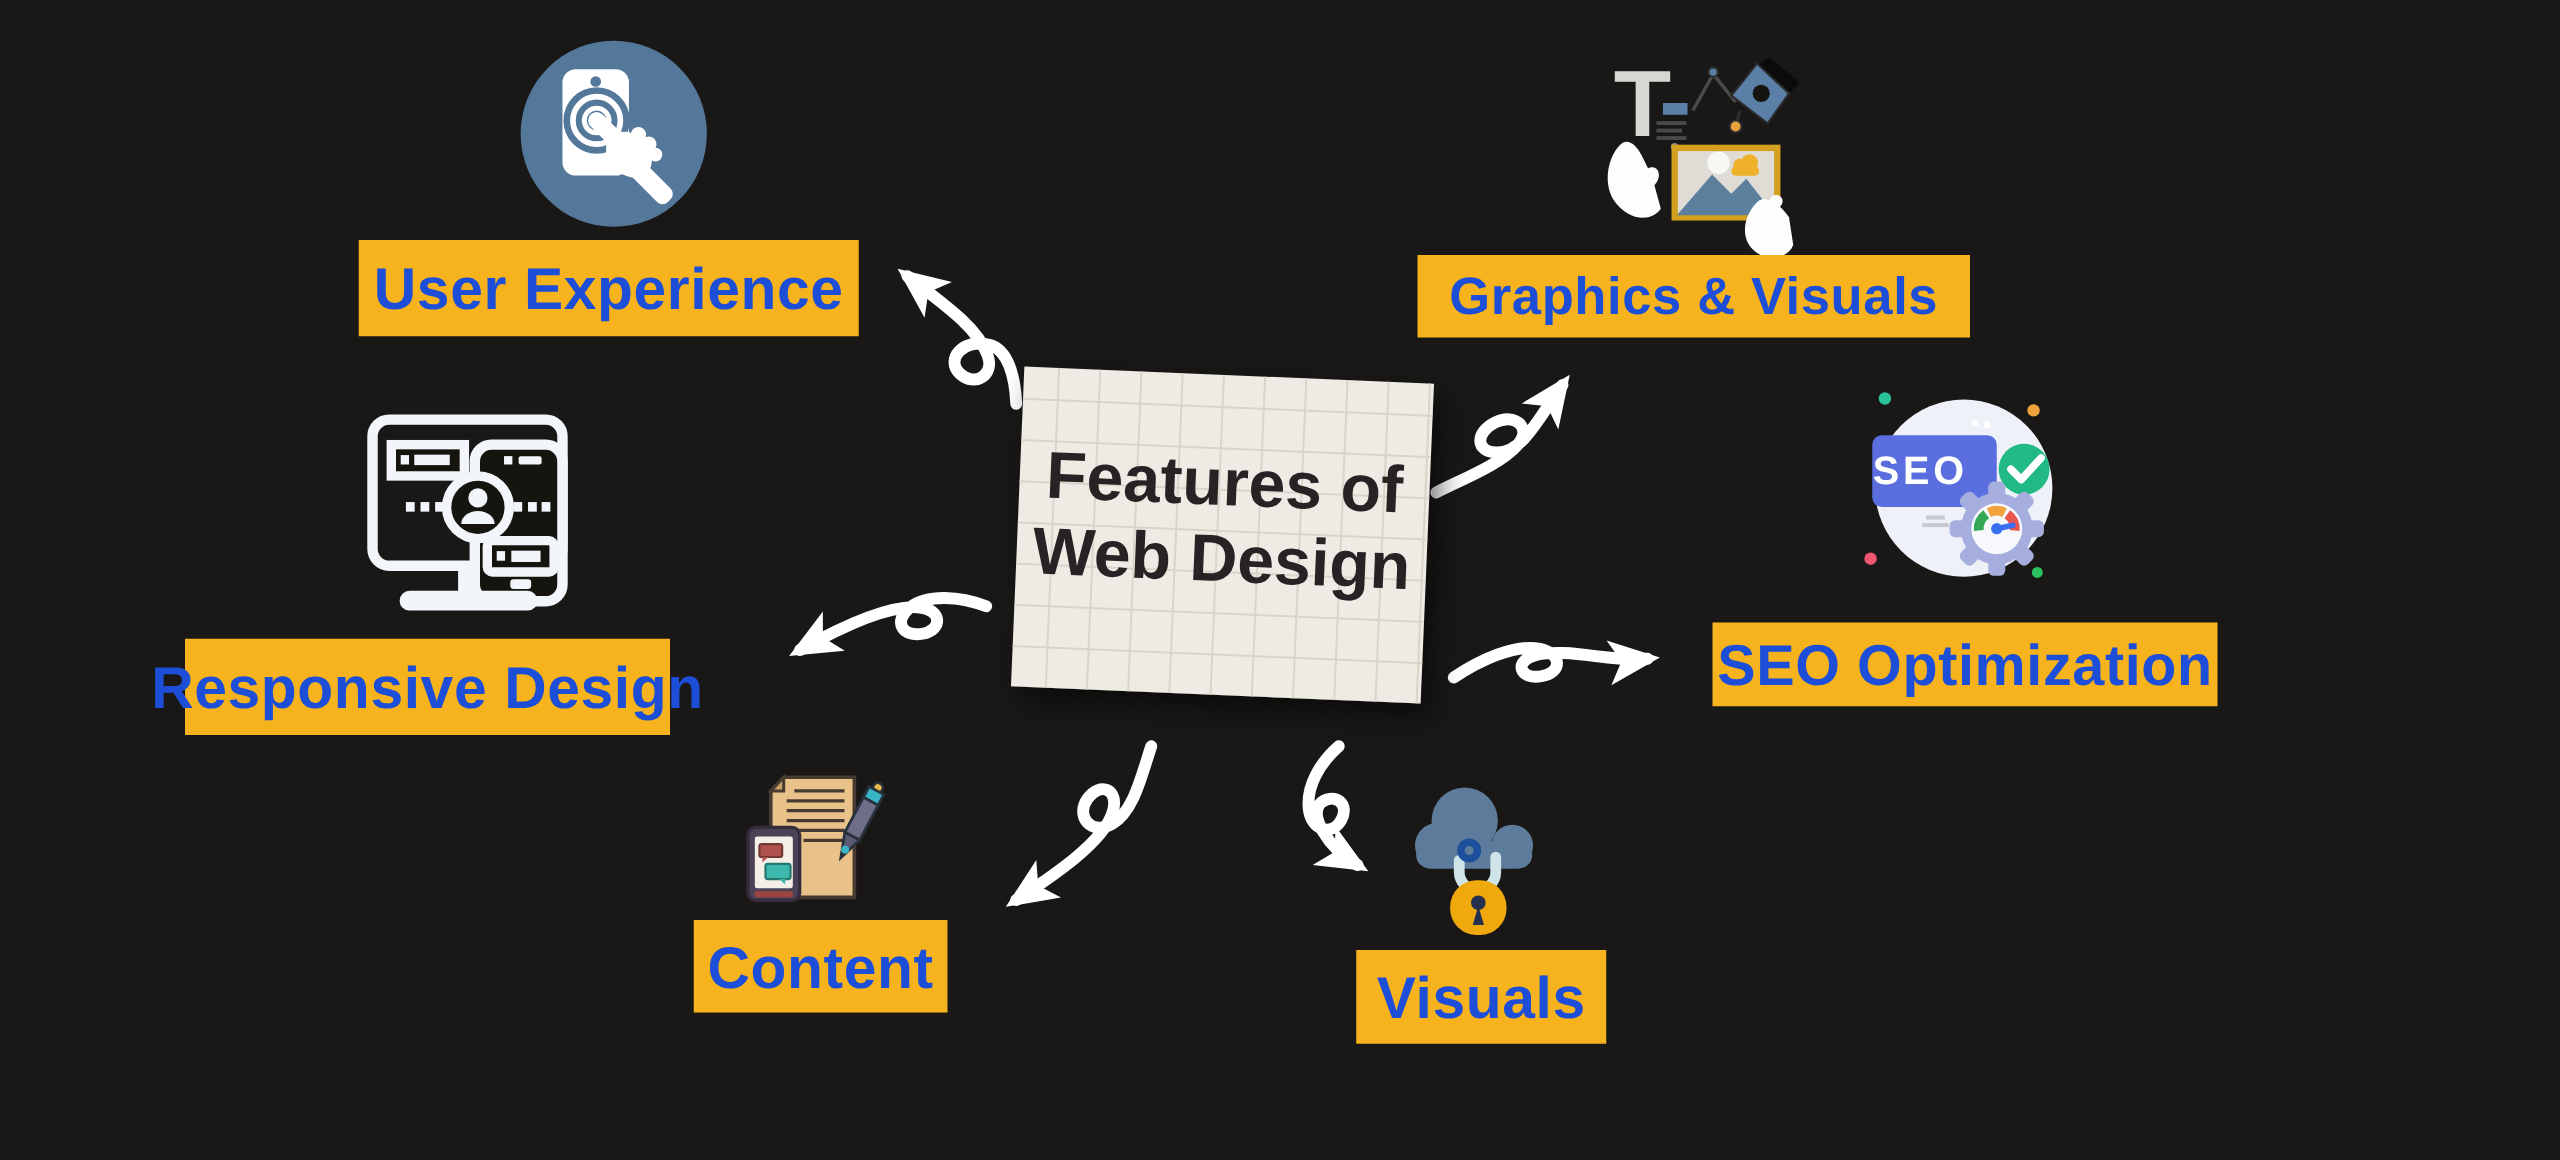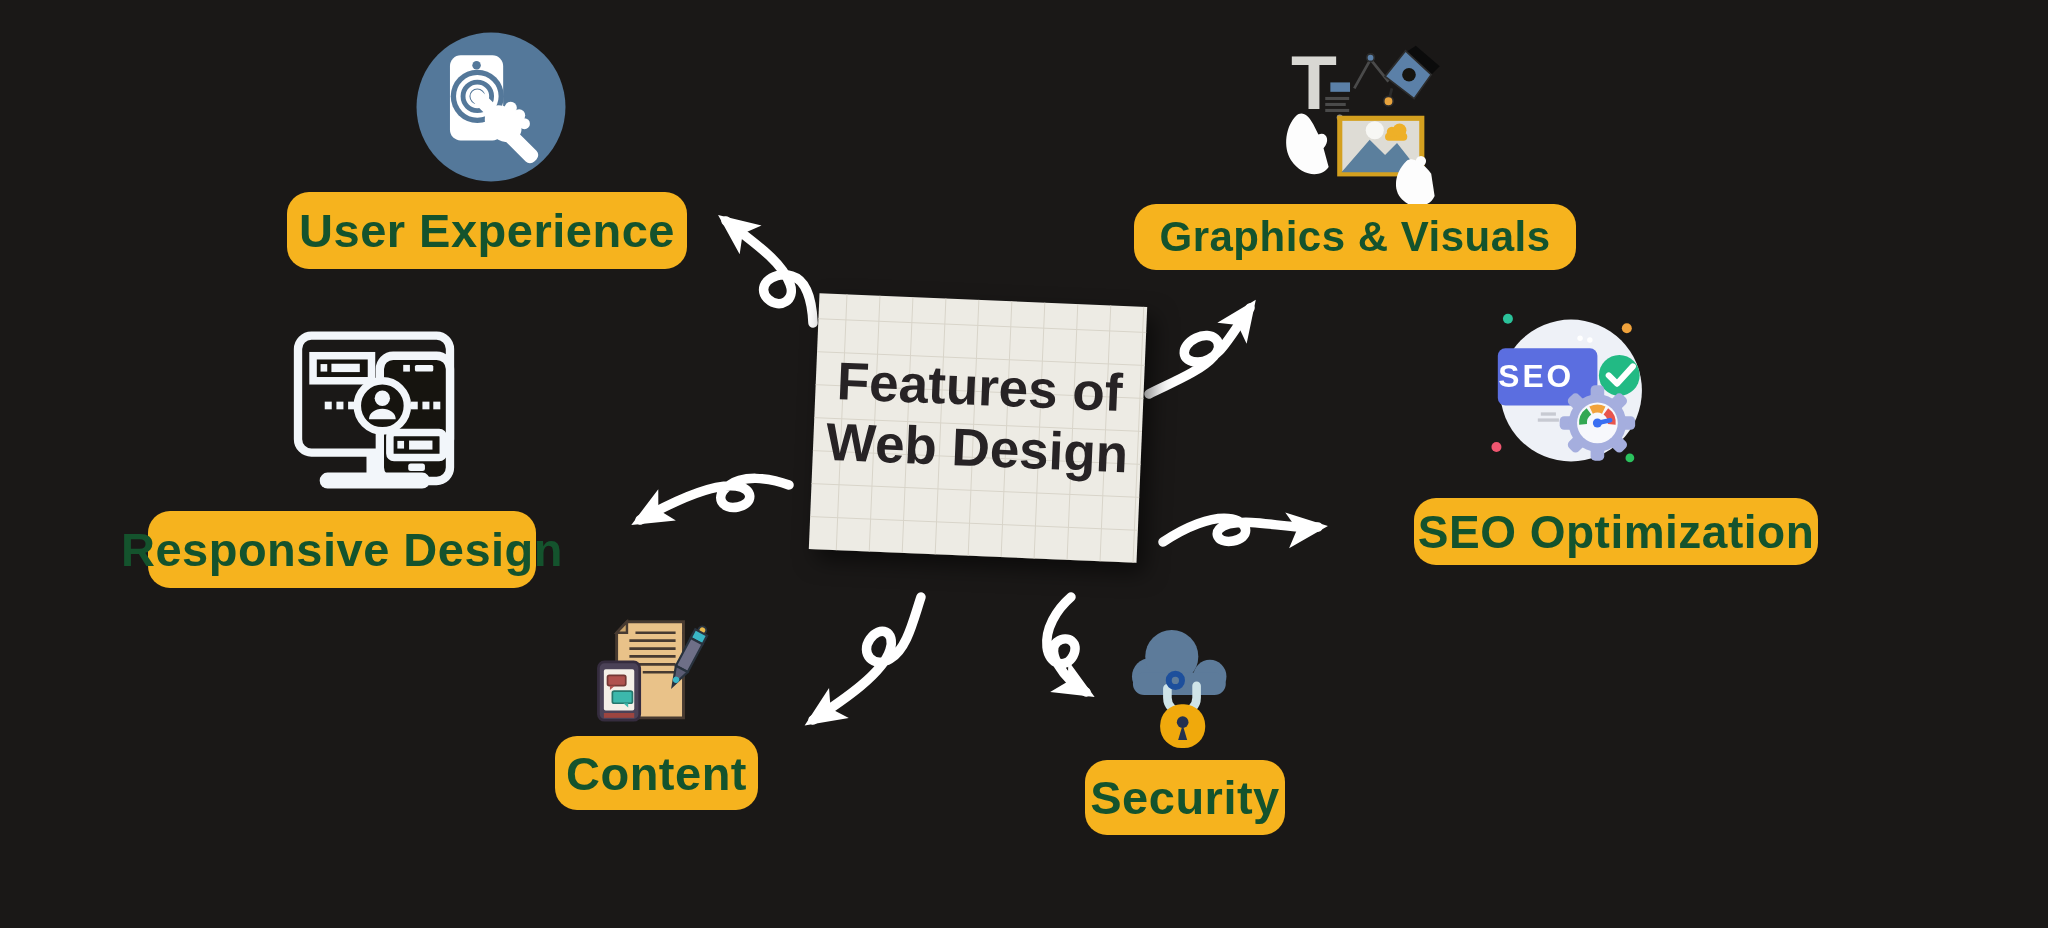--- a/index.html
+++ b/index.html
@@ -13,27 +13,27 @@
          background-image:linear-gradient(#d8d4c9 1.5px,transparent 1.5px),
                           linear-gradient(90deg,#d8d4c9 1.5px,transparent 1.5px);
          background-size:33px 33px;background-position:-6px -8px;
          transform:rotate(2.4deg);
          box-shadow:8px 10px 22px rgba(0,0,0,.55);}
   .paper-title{margin-top:56px;text-align:center;font-size:53px;font-weight:800;
                line-height:1.16;color:#272325;letter-spacing:0px;}
   .paper-title span{display:block;}
 
   
-  .label{position:absolute;background:#f6b31e;color:#14532d;display:flex;
+  .label{position:absolute;background:#f6b31e;color:#1d4ed8;display:flex;
          align-items:center;justify-content:center;white-space:nowrap;
-         font-size:47px;font-weight:600;letter-spacing:.5px;border-radius:22px;}
+         font-size:47px;font-weight:600;letter-spacing:.5px;}
   .label-ux{left:287px;top:192px;width:400px;height:77px;}
   .label-graphics{left:1134px;top:204px;width:442px;height:66px;font-size:42px;}
   .label-responsive{left:148px;top:511px;width:388px;height:77px;}
-  .label-seo{left:1414px;top:498px;width:404px;height:67px;font-size:46px;}
+  .label-seo{left:1370px;top:498px;width:404px;height:67px;font-size:46px;}
   .label-content{left:555px;top:736px;width:203px;height:74px;text-align:center;}
   .label-security{left:1085px;top:760px;width:200px;height:75px;}
 
   .icon{position:absolute;}
   .icon-ux{left:415px;top:31px;width:152px;height:152px;}
   .icon-graphics{left:1262px;top:40px;width:188px;height:172px;}
   .icon-responsive{left:293px;top:329px;width:167px;height:167px;}
   .icon-seo{left:1488px;top:312px;width:166px;height:160px;}
   .icon-content{left:588px;top:606px;width:146px;height:124px;}
   .icon-security{left:1122px;top:622px;width:120px;height:138px;}
@@ -215,15 +215,15 @@
       <circle cx="37.3" cy="26" r="20"></circle>
       <circle cx="66" cy="41" r="12.5"></circle>
       <rect x="8" y="38" width="70" height="17" rx="8.5"></rect>
     </g>
     <path d="M34 50 v7 a11 11 0 0 0 22 0 v-9" stroke="#cfe4e8" stroke-width="6.5" fill="none" stroke-linecap="round"></path>
     <circle cx="40" cy="44" r="5" stroke="#1d4f9c" stroke-width="4.5" fill="none"></circle>
     <rect x="28.5" y="62" width="34" height="33" rx="16" fill="#f0a90c"></rect>
     <circle cx="45.5" cy="75.5" r="4.4" fill="#25314f"></circle>
     <path d="M45.5 77.5 l-3.4 11.5 h6.8 Z" fill="#25314f"></path>
   </svg>
-  <div class="label label-security">Security</div>
+  <div class="label label-security">Visuals</div>
 
 </div>
 
 </body></html>

